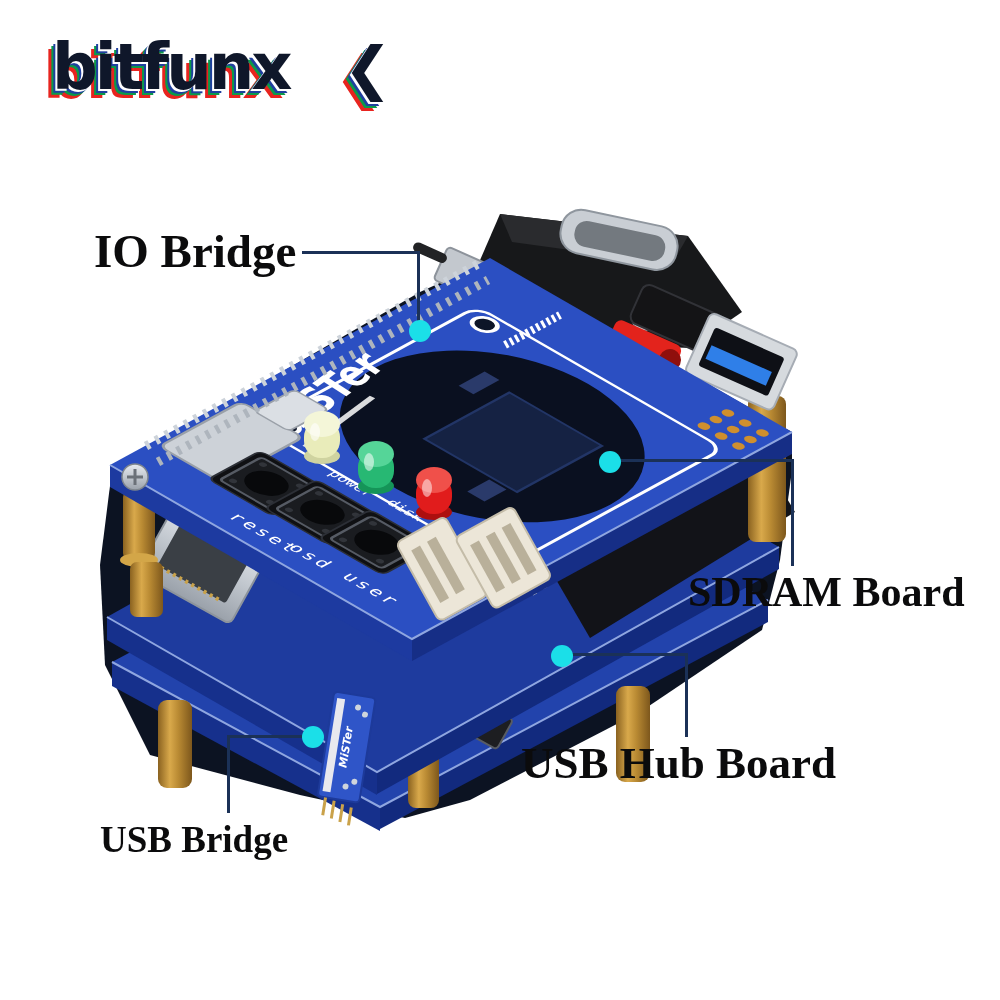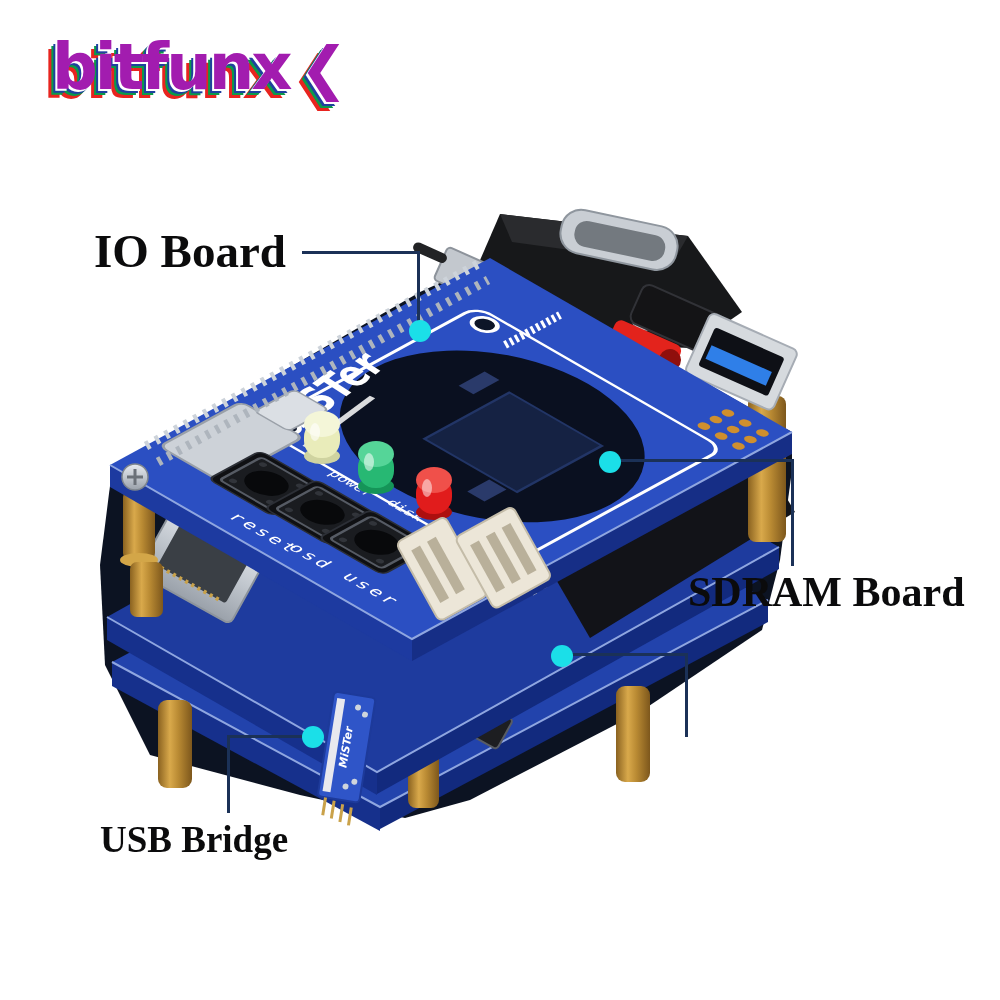--- a/index.html
+++ b/index.html
@@ -3,22 +3,22 @@
 <meta charset="utf-8">
 <style>
   html,body{margin:0;padding:0;background:#ffffff;}
   .canvas{position:relative;width:1000px;height:1000px;background:#ffffff;overflow:hidden;
           font-family:"Liberation Sans",sans-serif;}
   .photo-svg{position:absolute;left:0;top:0;}
 
   
   .logo{position:absolute;left:52px;top:30px;display:flex;align-items:flex-start;
         font-family:"DejaVu Sans",sans-serif;font-weight:800;font-size:64px;
-        letter-spacing:-3px;color:#a21caf;
-        text-shadow:-2px 2px 0 #ffffff,-4px 4px 0 #20409f,-6px 6px 0 #0b9a4a,-9px 9px 0 #e8241f;}
+        letter-spacing:-3px;color:#0f172a;
+        text-shadow:-2px 2px 0 #ffffff,-4px 4px 0 #20409f,-6px 6px 0 #0b9a4a,-9px 9px 0 #e8241f;gap:44px;}
   .logo .chev{margin-left:10px;font-size:58px;letter-spacing:0;transform:translateY(4px);}
 
   
   .label{position:absolute;font-family:"Liberation Serif",serif;font-weight:700;
          color:#0b0b0c;white-space:nowrap;line-height:1;}
   .label.io{left:94px;top:228px;font-size:47px;}
   .label.sdram{left:688px;top:571px;font-size:42px;}
   .label.hub{left:521px;top:741px;font-size:45px;}
   .label.bridge{left:100px;top:821px;font-size:37px;}
 
@@ -322,29 +322,30 @@
   </svg>
 
   <div class="logo">
     <span>bitfunx</span>
     <span class="chev">❮</span>
   </div>
 
   <div class="lh l-io-h"></div>
   <div class="lv l-io-v"></div>
   <div class="dot d-io"></div>
-  <div class="label io">IO Board</div>
+  <div class="label io">IO Bridge</div>
 
   <div class="lh l-sd-h"></div>
   <div class="lv l-sd-v"></div>
   <div class="dot d-sd"></div>
   <div class="label sdram">SDRAM Board</div>
 
   <div class="lh l-hub-h"></div>
   <div class="lv l-hub-v"></div>
   <div class="dot d-hub"></div>
+  <div class="label hub">USB Hub Board</div>
 
   <div class="lh l-br-h"></div>
   <div class="lv l-br-v"></div>
   <div class="dot d-br"></div>
   <div class="label bridge">USB Bridge</div>
 
 </div>
 
 </body></html>

